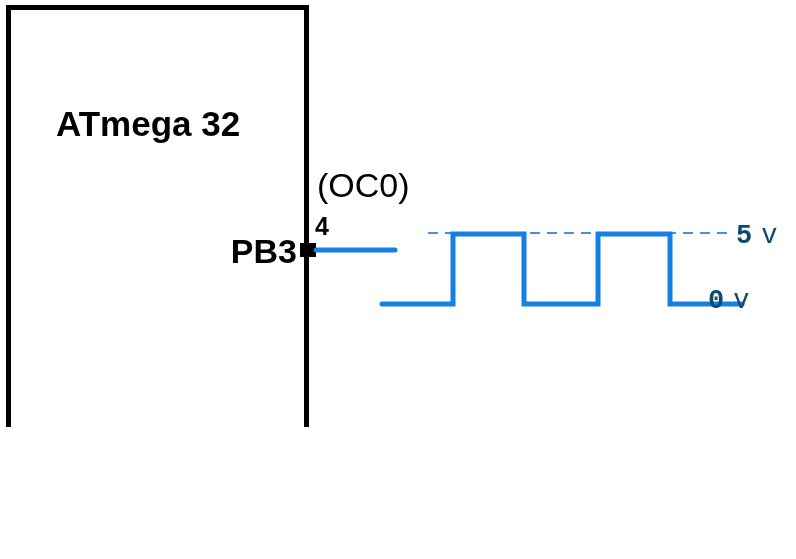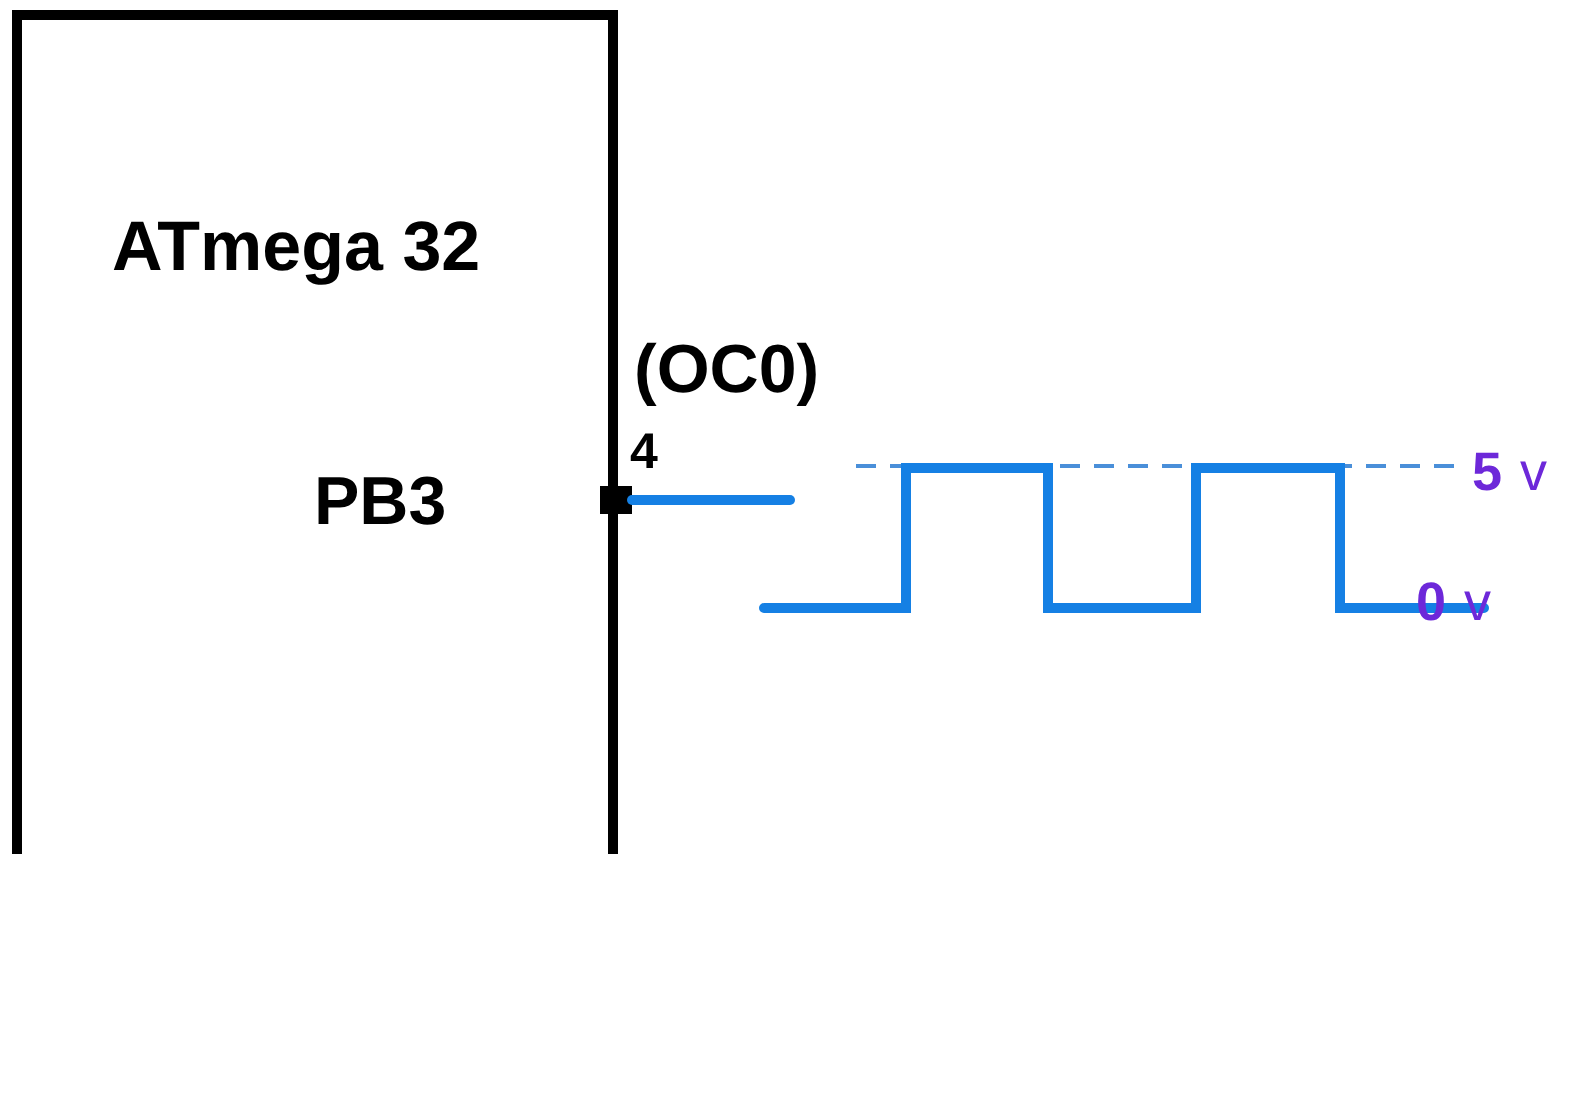--- a/index.html
+++ b/index.html
@@ -30,49 +30,51 @@
   .chip-label {
     left: 56px;
     top: 106px;
     font-size: 35px;
     font-weight: bold;
   }
   .pin-name {
     left: 157px;
     top: 234px;
     width: 140px;
+    text-align: right;
     font-size: 34px;
     font-weight: bold;
   }
   .pin-func {
     left: 317px;
     top: 168px;
     font-size: 34px;
-    font-weight: bold;
+    font-weight: normal;
   }
   .pin-num {
     left: 315px;
     top: 214px;
     font-size: 25px;
     font-weight: bold;
   }
   .pin-pad {
     position: absolute;
     left: 300px;
     top: 243px;
     width: 16px;
     height: 14px;
     background: #000000;
   }
   .level-label {
     position: absolute;
     font-size: 27px;
     line-height: 1;
-    color: #6d28d9;
+    color: #0c4a6e;
     white-space: nowrap;
+    font-family: Liberation Mono, monospace;
   }
   .level-label .val { font-weight: bold; }
   .level-label .unit { font-weight: normal; margin-left: 9px; }
   .level-high { left: 736px; top: 223px; }
   .level-low  { left: 708px; top: 288px; }
   svg.wave-layer {
     position: absolute;
     left: 0;
     top: 0;
   }

